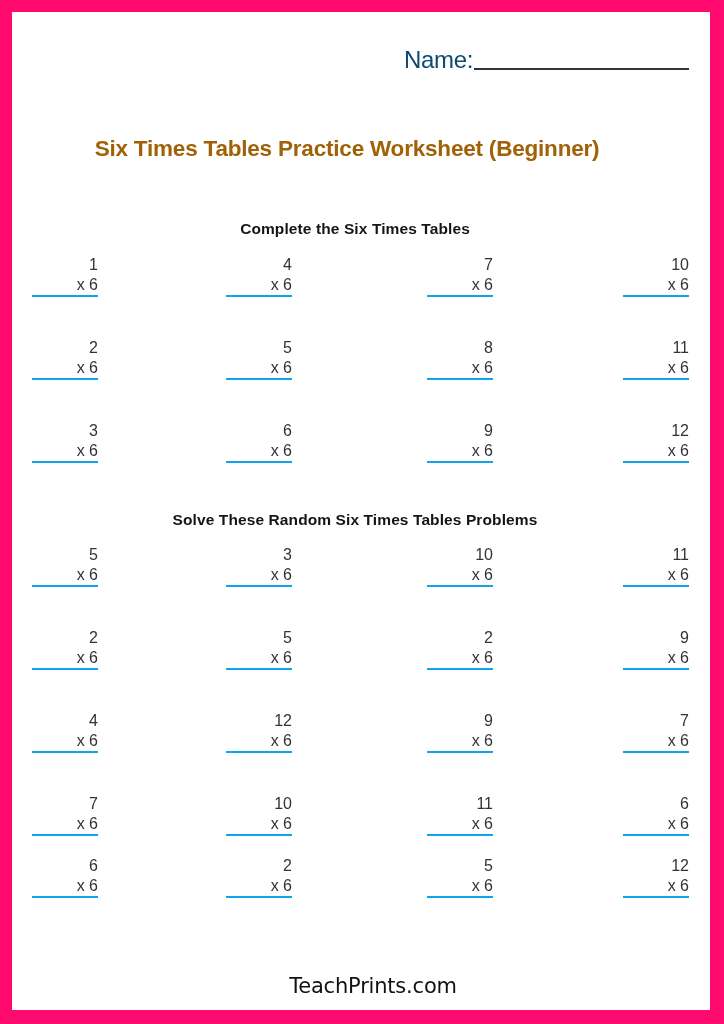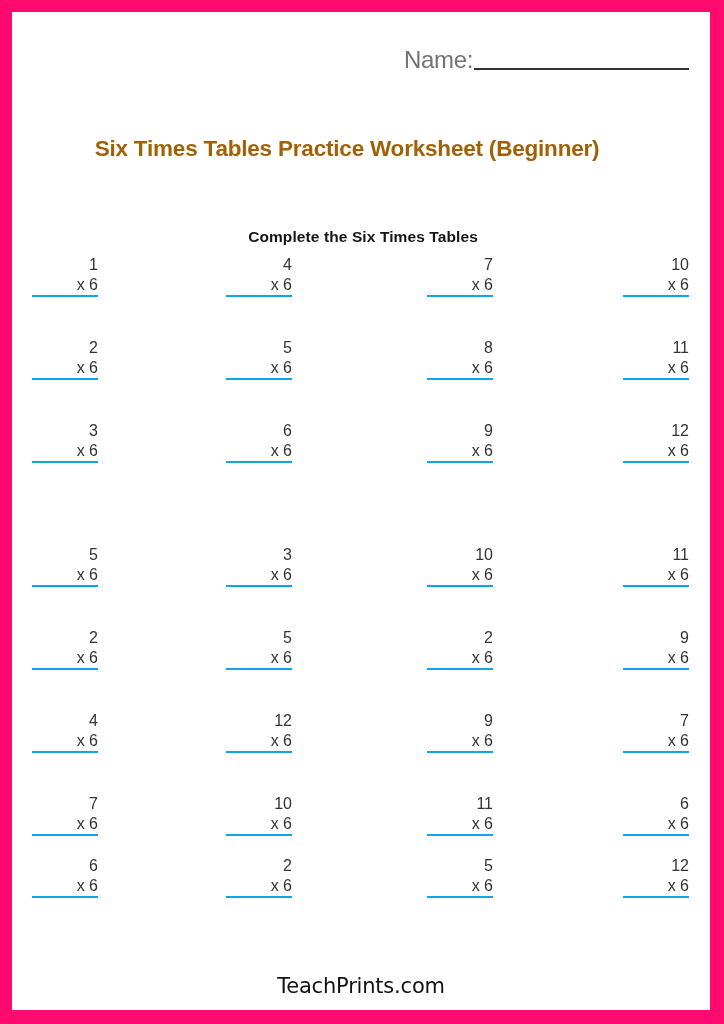--- a/index.html
+++ b/index.html
@@ -27,21 +27,21 @@
       position: absolute;
       left: 392px;
       top: 22px;
       height: 40px;
       display: flex;
       align-items: flex-end;
     }
     .name-label {
       font-size: 24px;
       line-height: 28px;
-      color: #737373;
+      color: #0c4a6e;
       letter-spacing: -0.3px;
     }
     .name-line {
       display: inline-block;
       width: 215px;
       height: 0;
       border-bottom: 2px solid #333;
       margin-left: 1px;
       margin-bottom: 4px;
     }
@@ -58,21 +58,21 @@
       margin: 0;
     }
     .section-heading {
       position: absolute;
       left: 0;
       width: 670px;
       text-align: center;
       font-weight: bold;
       font-size: 15.5px;
       color: #151515;
-      margin: 16px;
+      margin: 8px;
       letter-spacing: 0.1px;
     }
     .problem {
       position: absolute;
       width: 66px;
       text-align: right;
       font-size: 16px;
       color: #333;
     }
     .problem .top {
@@ -81,21 +81,21 @@
       line-height: 20px;
     }
     .problem .bottom {
       display: block;
       height: 20px;
       line-height: 20px;
       border-bottom: 2px solid #0ea5e9;
     }
     .footer {
       position: absolute;
-      left: 0;
+      left: 12px;
       width: 698px;
       top: 962px;
       text-align: center;
       font-family: "DejaVu Sans", sans-serif;
       font-size: 21px;
       color: #111;
       letter-spacing: -0.2px;
     }
   </style>
 </head>
@@ -156,20 +156,21 @@
     </div>
   <div class="problem" style="left:415px; top:409px;">
       <span class="top">9</span>
       <span class="bottom">x 6</span>
     </div>
   <div class="problem" style="left:611px; top:409px;">
       <span class="top">12</span>
       <span class="bottom">x 6</span>
     </div>
 
+  <h2 class="section-heading" style="top:491px;">Solve These Random Six Times Tables Problems</h2>
 
   <div class="problem" style="left:20px; top:533px;">
       <span class="top">5</span>
       <span class="bottom">x 6</span>
     </div>
   <div class="problem" style="left:214px; top:533px;">
       <span class="top">3</span>
       <span class="bottom">x 6</span>
     </div>
   <div class="problem" style="left:415px; top:533px;">

